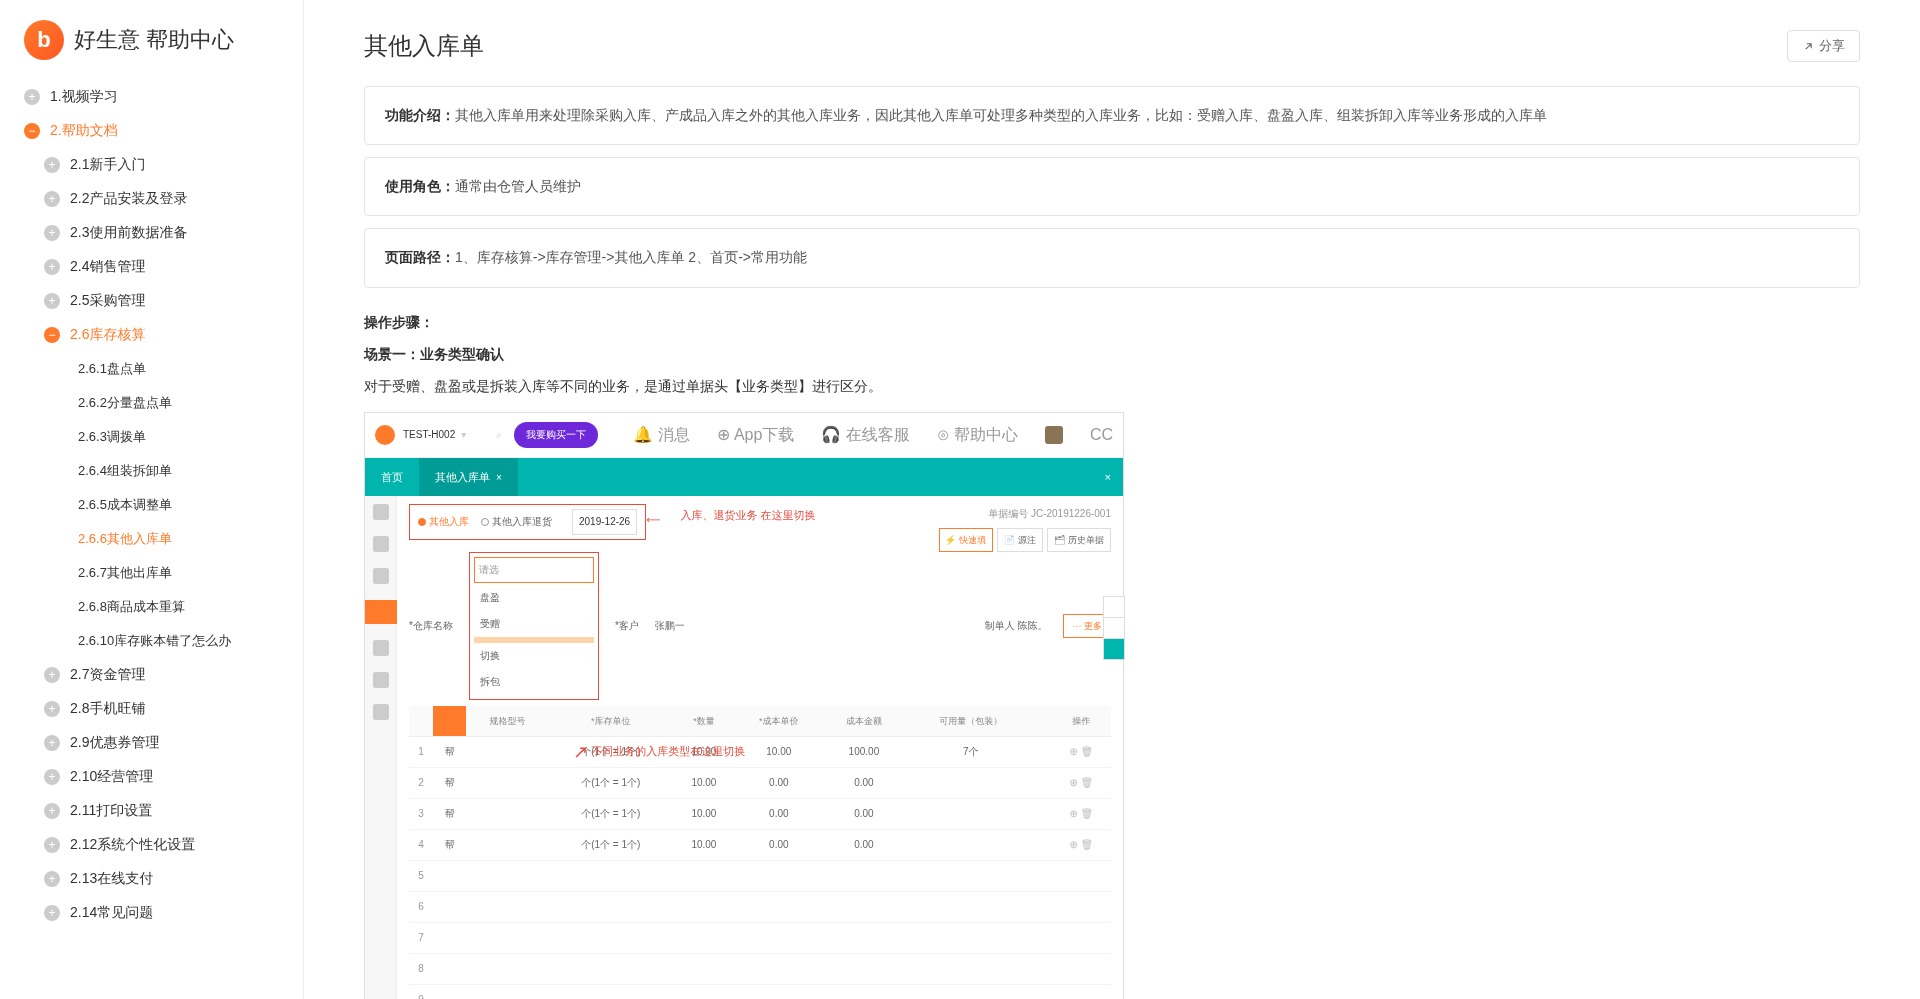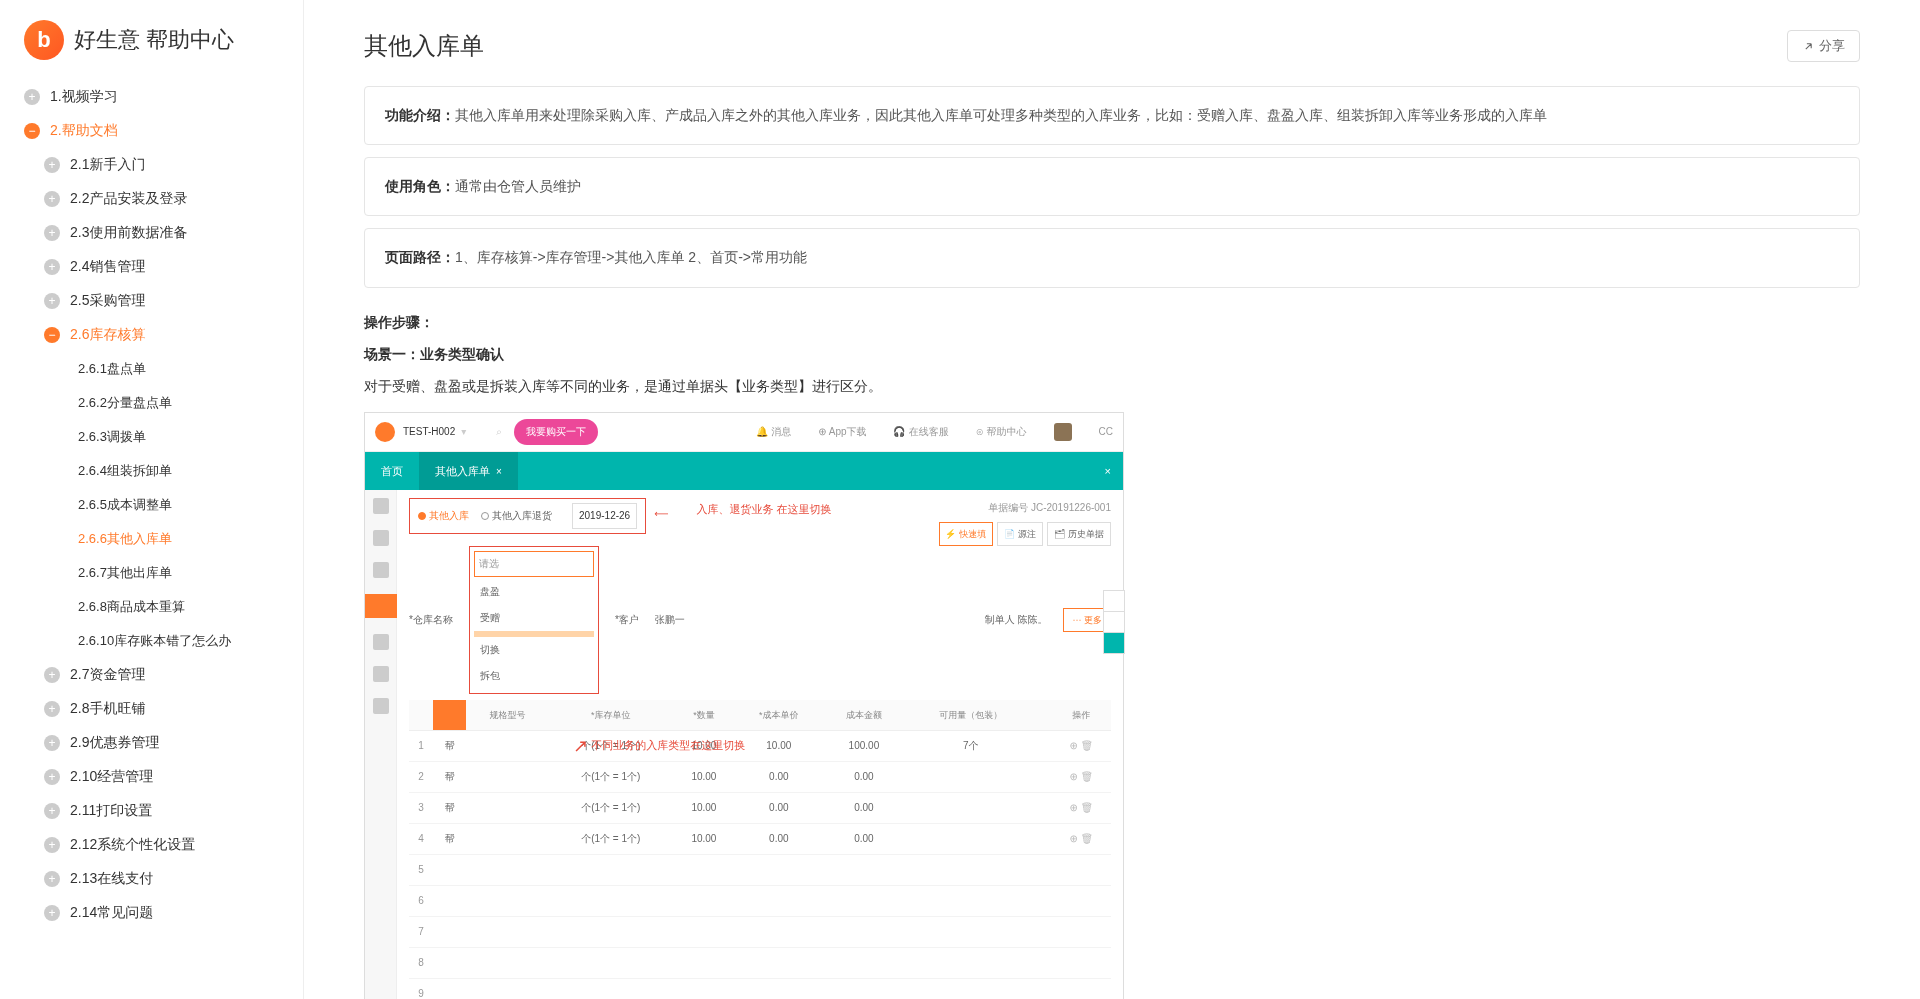--- a/index.html
+++ b/index.html
@@ -26,22 +26,22 @@
 .page-title{font-size:24px;font-weight:500;color:#333}
 .share-btn{border:1px solid #ddd;padding:6px 14px;border-radius:4px;background:#fff;font-size:13px;color:#666;cursor:pointer;display:flex;align-items:center;gap:4px}
 .info-box{border:1px solid #e5e5e5;border-radius:4px;padding:16px 20px;margin-bottom:12px;font-size:14px;color:#555;line-height:1.8}
 .info-box strong{color:#333;font-weight:600}
 .content-area{margin-top:20px;line-height:2;color:#333}
 .content-area p{margin-bottom:4px}
 .content-area strong{font-weight:600}
 .screenshot{width:760px;max-width:100%;margin:12px 0 20px;border:1px solid #ddd;background:#fff}
 .ss-top{background:#fff;display:flex;align-items:center;padding:6px 10px;border-bottom:1px solid #eee;font-size:10px}
 .ss-logo{width:20px;height:20px;background:#ff7a2b;border-radius:50%;margin-right:8px}
-.ss-green-btn{background:#ec4899;color:#fff;padding:3px 12px;border-radius:13px;font-size:10px;margin-left:12px}
-.ss-top-right{margin-left:auto;display:flex;gap:27px;align-items:center;color:#999;font-size:10px}
+.ss-green-btn{background:#6d28d9;color:#fff;padding:3px 12px;border-radius:13px;font-size:10px;margin-left:12px}
+.ss-top-right{margin-left:auto;display:flex;gap:27px;align-items:center;color:#999;font-size:16px}
 .ss-avatar{width:18px;height:18px;background:#8b7355;border-radius:3px}
 .ss-tabs{background:#00b5ad;display:flex;padding:0;font-size:11px}
 .ss-tab{padding:8px 16px;color:#fff;position:relative}
 .ss-tab.active{background:#009c95}
 .ss-tab .x{margin-left:6px;font-size:10px}
 .ss-body{display:flex}
 .ss-side{width:32px;background:#f7f7f7;border-right:1px solid #eee;display:flex;flex-direction:column;align-items:center;padding-top:8px;gap:16px}
 .ss-side-icon{width:16px;height:16px;background:#ccc;border-radius:2px}
 .ss-side-icon.active{background:#ff7a2b;width:32px;height:24px;border-radius:0}
 .ss-content{flex:1;padding:8px 12px;font-size:10px;position:relative}
@@ -225,21 +225,21 @@
           <div class="ss-side">
             <div class="ss-side-icon"></div>
             <div class="ss-side-icon"></div>
             <div class="ss-side-icon"></div>
             <div class="ss-side-icon active"></div>
             <div class="ss-side-icon"></div>
             <div class="ss-side-icon"></div>
             <div class="ss-side-icon"></div>
           </div>
           <div class="ss-content">
-            <div style="display:flex;align-items:flex-start;gap:8px">
+            <div style="display:flex;align-items:flex-start;">
               <div class="ss-row1">
                 <span class="ss-radio sel">
                     <span class="dot"></span>
                     <span>其他入库</span>
                   </span>
                 <span class="ss-radio">
                     <span class="dot"></span>
                     <span>其他入库退货</span>
                   </span>
                 <span class="ss-date">2019-12-26</span>

